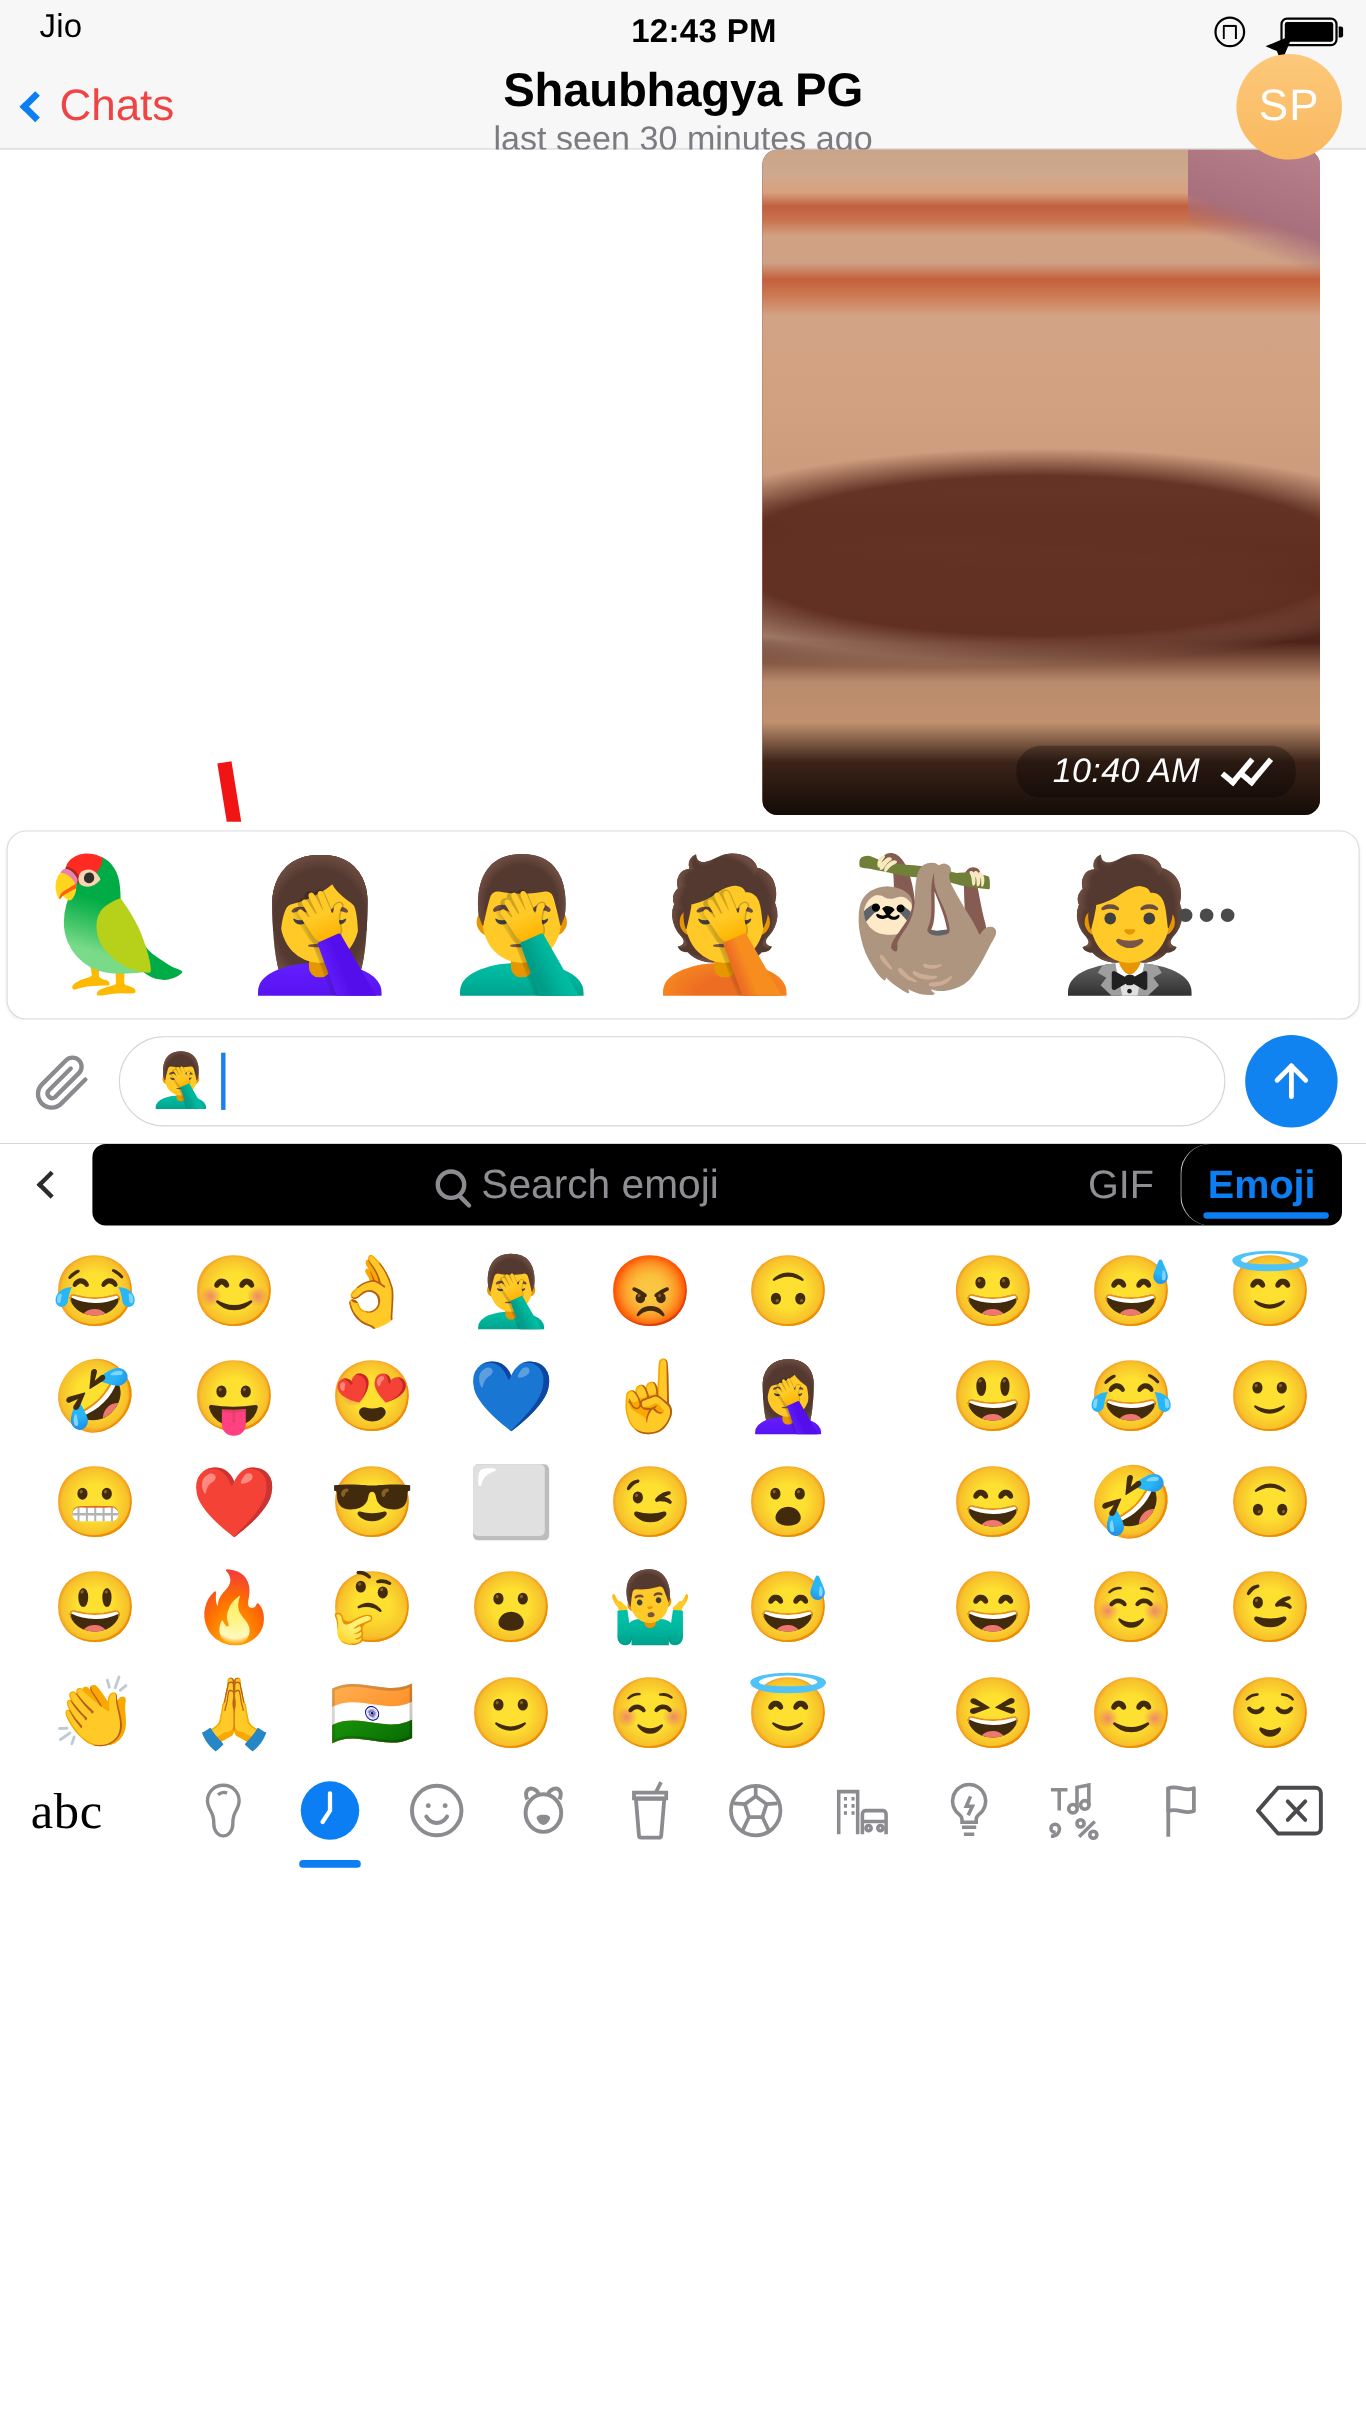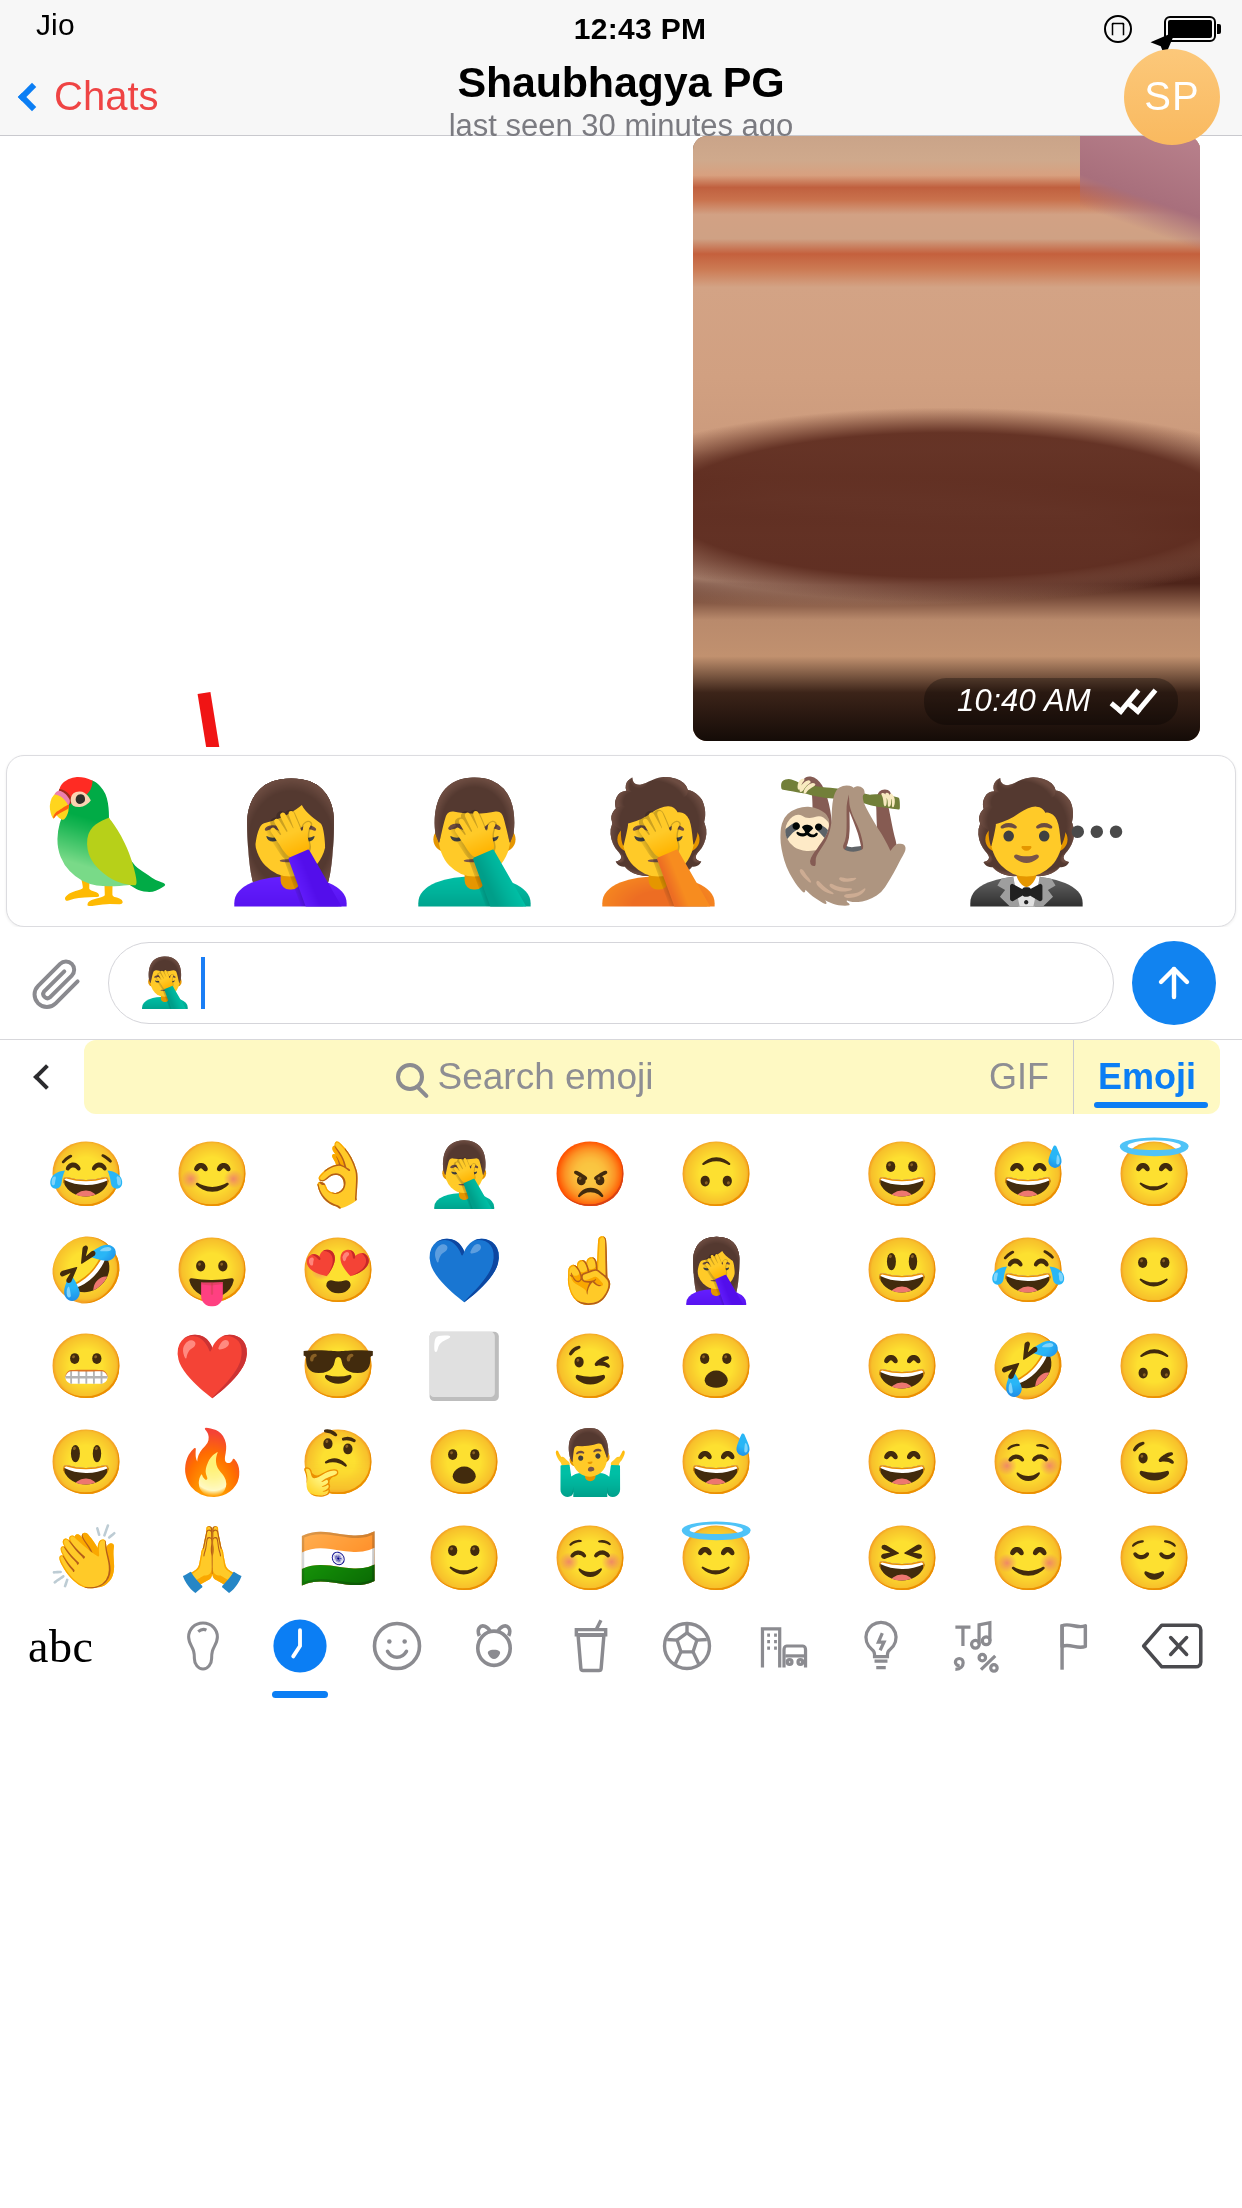--- a/index.html
+++ b/index.html
@@ -248,21 +248,21 @@
   .kb-back{
     width:48px;height:60px;flex:0 0 auto;
     display:flex;align-items:center;justify-content:center;
   }
   .kb-chev{
     width:18px;height:18px;border-left:4px solid #2b2b2e;border-bottom:4px solid #2b2b2e;
     transform:rotate(45deg);
   }
   .kb-searchbox{
     flex:1;height:74px;
-    background:#fef9c3;
+    background:#000000;
     border-radius:12px;
     display:flex;align-items:center;
     position:relative;
   }
   .kb-search-inner{
     flex:1;display:flex;align-items:center;justify-content:center;gap:14px;
   }
   .mag{
     width:28px;height:28px;border:4px solid #8b8b90;border-radius:50%;
     position:relative;flex:0 0 auto;
@@ -270,21 +270,21 @@
   .mag::after{
     content:"";position:absolute;right:-10px;bottom:-7px;width:15px;height:4px;
     background:#8b8b90;transform:rotate(45deg);border-radius:2px;
   }
   .kb-placeholder{font-size:37px;color:#8e8e93;}
   .kb-tabs{display:flex;align-items:center;height:100%;}
   .kb-tab{
     padding:0 24px;font-size:36px;color:#8e8e93;
     height:100%;display:flex;align-items:center;position:relative;
   }
-  .kb-tab.divider{border-left:1.5px solid #c9c9cd;}
+  .kb-tab.divider{border-left:1.5px solid #c9c9cd;border-radius:27px;}
   .kb-tab.active{color:#0b7ef4;font-weight:600;}
   .kb-tab.active::after{
     content:"";position:absolute;left:20px;right:12px;bottom:6px;height:6px;
     background:#0b7ef4;border-radius:3px;
   }
 
   .kb-grid{
     flex:1;
     padding:14px 24px 0 24px;
     display:flex;flex-direction:column;justify-content:flex-start;

